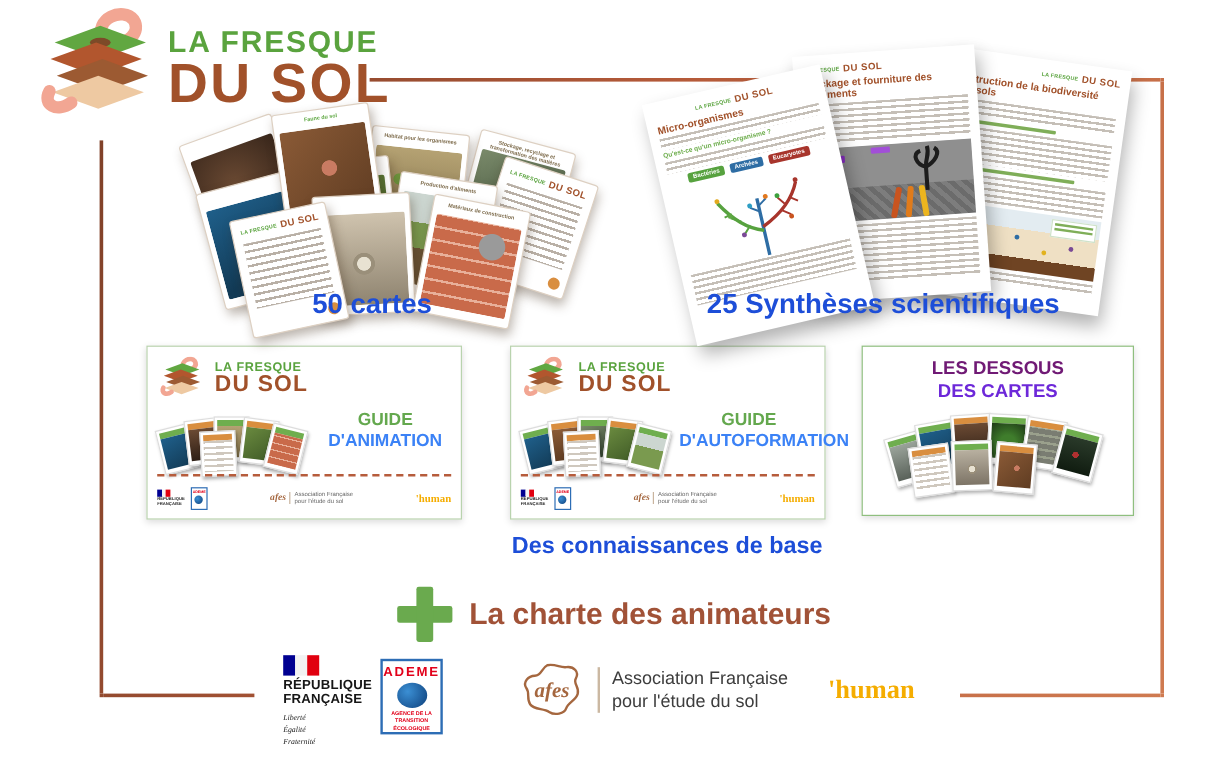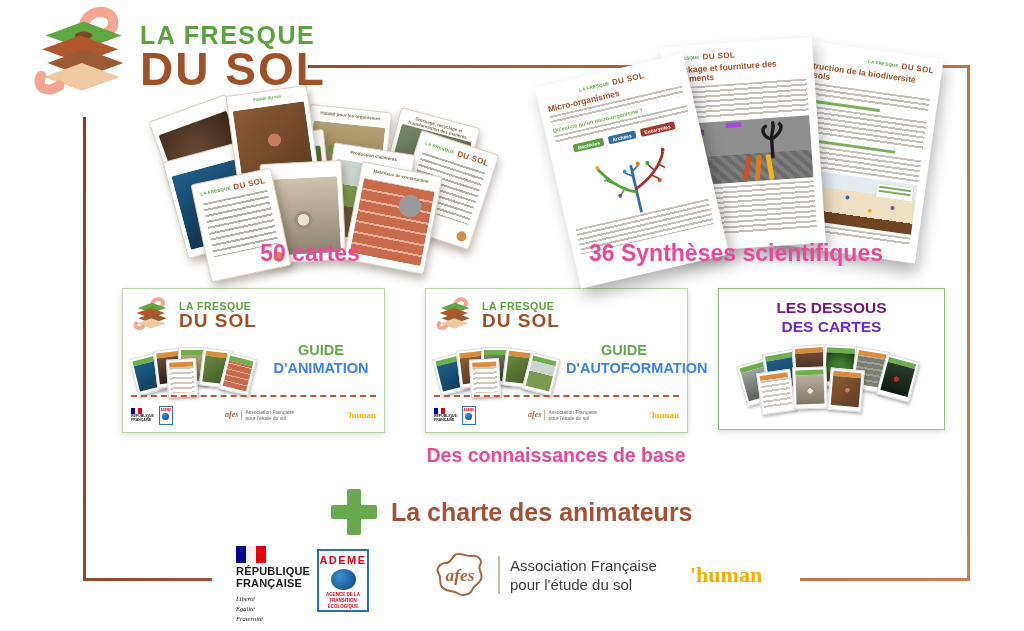--- a/index.html
+++ b/index.html
@@ -20,21 +20,21 @@
   .logo-text .l1{display:block;color:#5aa33e;font-weight:700;font-size:25px;letter-spacing:1.5px;line-height:1.05;}
   .logo-text .l2{display:block;color:#a1512a;font-weight:700;font-size:46px;letter-spacing:2px;line-height:.95;}
   .logo-sm .soil-svg{width:36px;height:38px;}
   .logo-sm .l1{font-size:10.5px;letter-spacing:.5px;}
   .logo-sm .l2{font-size:19px;letter-spacing:1px;}
   .logo-xs{gap:3px;justify-content:center;}
   .logo-xs .l1{font-size:4.5px;letter-spacing:.2px;}
   .logo-xs .l2{font-size:8px;letter-spacing:.4px;}
 
   
-  .caption{position:absolute;color:#ec4899;font-weight:700;text-align:center;}
+  .caption{position:absolute;color:#1d4ed8;font-weight:700;text-align:center;}
   .cap-cards{left:170px;top:240px;width:280px;font-size:23px;z-index:6;}
   .cap-docs{left:566px;top:240px;width:340px;font-size:23px;z-index:6;}
   .cap-res{font-size:19.5px;top:444px;}
   .cap-r1{left:122px;width:263px;}
   .cap-r2{left:425px;width:262px;}
   .cap-r3{left:712px;width:240px;}
 
   
   .cards-fan{position:absolute;left:0;top:0;z-index:4;}
   .pcard{position:absolute;width:82px;height:100px;background:#fff;border:1px solid #ddd0c2;border-radius:3px;
@@ -302,21 +302,21 @@
         <circle cx="44" cy="64" r="2.5" fill="#7a4a96"></circle>
           <circle cx="56" cy="36" r="2.5" fill="#2e9ec4"></circle>
         <circle cx="74" cy="30" r="2.5" fill="#e2791f"></circle>
           <circle cx="96" cy="56" r="2.5" fill="#c9541f"></circle>
         <circle cx="108" cy="20" r="2.5" fill="#a8352c"></circle>
           <circle cx="86" cy="32" r="2.5" fill="#3da13d"></circle>
       </svg>
       <div class="lines" style="height:26px;"></div>
     </div>
   </div>
-  <div class="caption cap-docs">36 Synthèses scientifiques</div>
+  <div class="caption cap-docs">25 Synthèses scientifiques</div>
 
   <div class="guide-box box1">
     <div class="logo logo-sm gb-logo">
       <svg class="soil-svg" viewBox="0 0 110 118">
         <path d="M60 32 C52 10 80 0 90 12 C98 24 84 38 68 32" fill="none" stroke="#f2a693" stroke-width="12" stroke-linecap="round"></path>
         <polygon points="14,34 58,18 102,34 58,50" fill="#61a741"></polygon>
         <polygon points="10,50 54,34 98,50 54,66" fill="#b2562e"></polygon>
         <polygon points="16,66 60,50 104,66 60,82" fill="#9c5a32"></polygon>
         <polygon points="12,82 56,66 100,82 56,98" fill="#eec9a2"></polygon>
         <path d="M30 92 C16 102 2 94 9 81" fill="none" stroke="#f2a693" stroke-width="12" stroke-linecap="round"></path>

